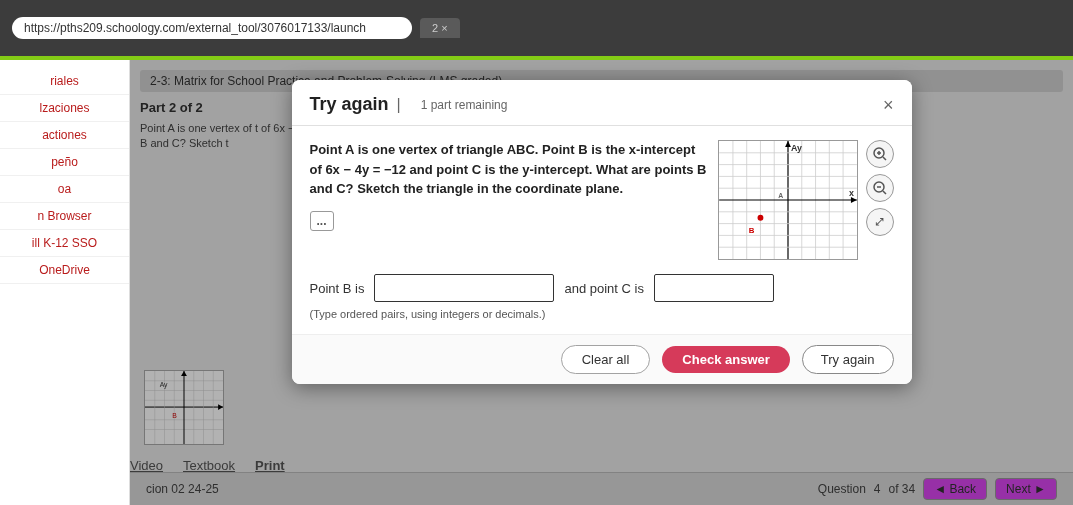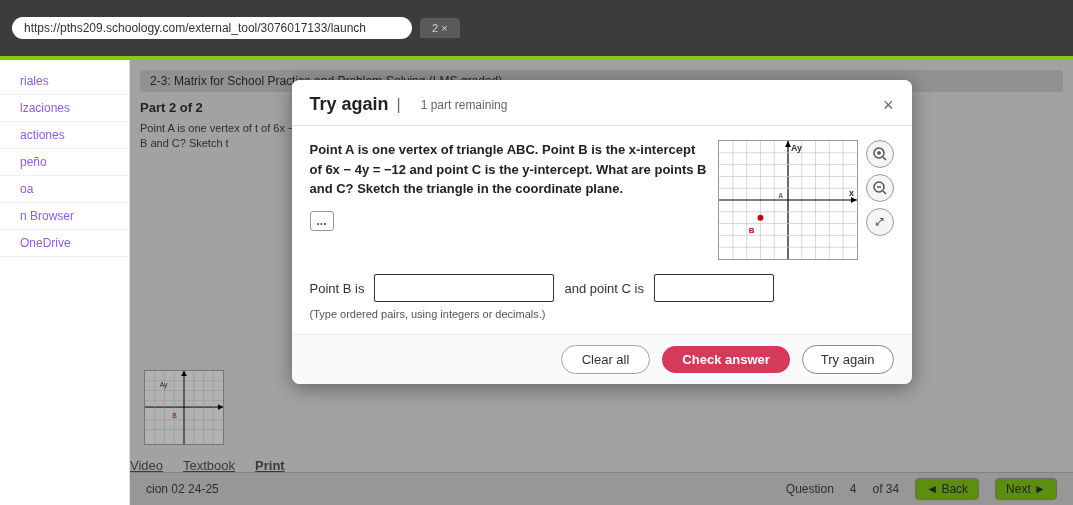--- a/index.html
+++ b/index.html
@@ -53,26 +53,27 @@
       width: 130px;
       background: #fff;
       border-right: 1px solid #ddd;
       padding: 8px 0;
       font-size: 12px;
       overflow: hidden;
     }
 
     .sidebar-item {
       padding: 6px 20px;
-      color: #8b5cf6;
+      color: #b91c1c;
       cursor: pointer;
       white-space: nowrap;
       overflow: hidden;
       text-overflow: ellipsis;
       border-bottom: 1px solid #f0f0f0;
+      text-align: center;
     }
 
     
     .content-area {
       flex: 1;
       background: #e8e8e8;
       position: relative;
       padding: 10px;
       overflow: hidden;
     }
@@ -294,33 +295,33 @@
       border-top: 1px solid #bbb;
       padding: 5px 16px;
       display: flex;
       align-items: center;
       justify-content: space-between;
       font-size: 12px;
       color: #444;
     }
 
     .nav-btn {
-      background: #84cc16;
+      background: #d946ef;
       border: 1px solid #999;
       border-radius: 4px;
       padding: 3px 10px;
       font-size: 12px;
       cursor: pointer;
       color: #333;
     }
 
     .nav-question-info {
       display: flex;
       align-items: center;
-      gap: 16px;
+      gap: 8px;
     }
 
     .bottom-left-graph {
       width: 80px;
       height: 75px;
       background: #fff;
       border: 1px solid #aaa;
     }
   </style>
 </head>
@@ -333,20 +334,21 @@
 
 <div class="main-layout">
 
   <div class="sidebar">
     <div class="sidebar-item">riales</div>
     <div class="sidebar-item">lzaciones</div>
     <div class="sidebar-item">actiones</div>
     <div class="sidebar-item">peño</div>
     <div class="sidebar-item">oa</div>
     <div class="sidebar-item">n Browser</div>
+    <div class="sidebar-item">ill K-12 SSO</div>
     <div class="sidebar-item">OneDrive</div>
   </div>
 
   <div class="content-area">
 
     <div class="content-header">
       <span>2-3: Matrix for School Practice and Problem-Solving (LMS graded)</span>
     </div>
 
     <div class="part-indicator">Part 2 of 2</div>

